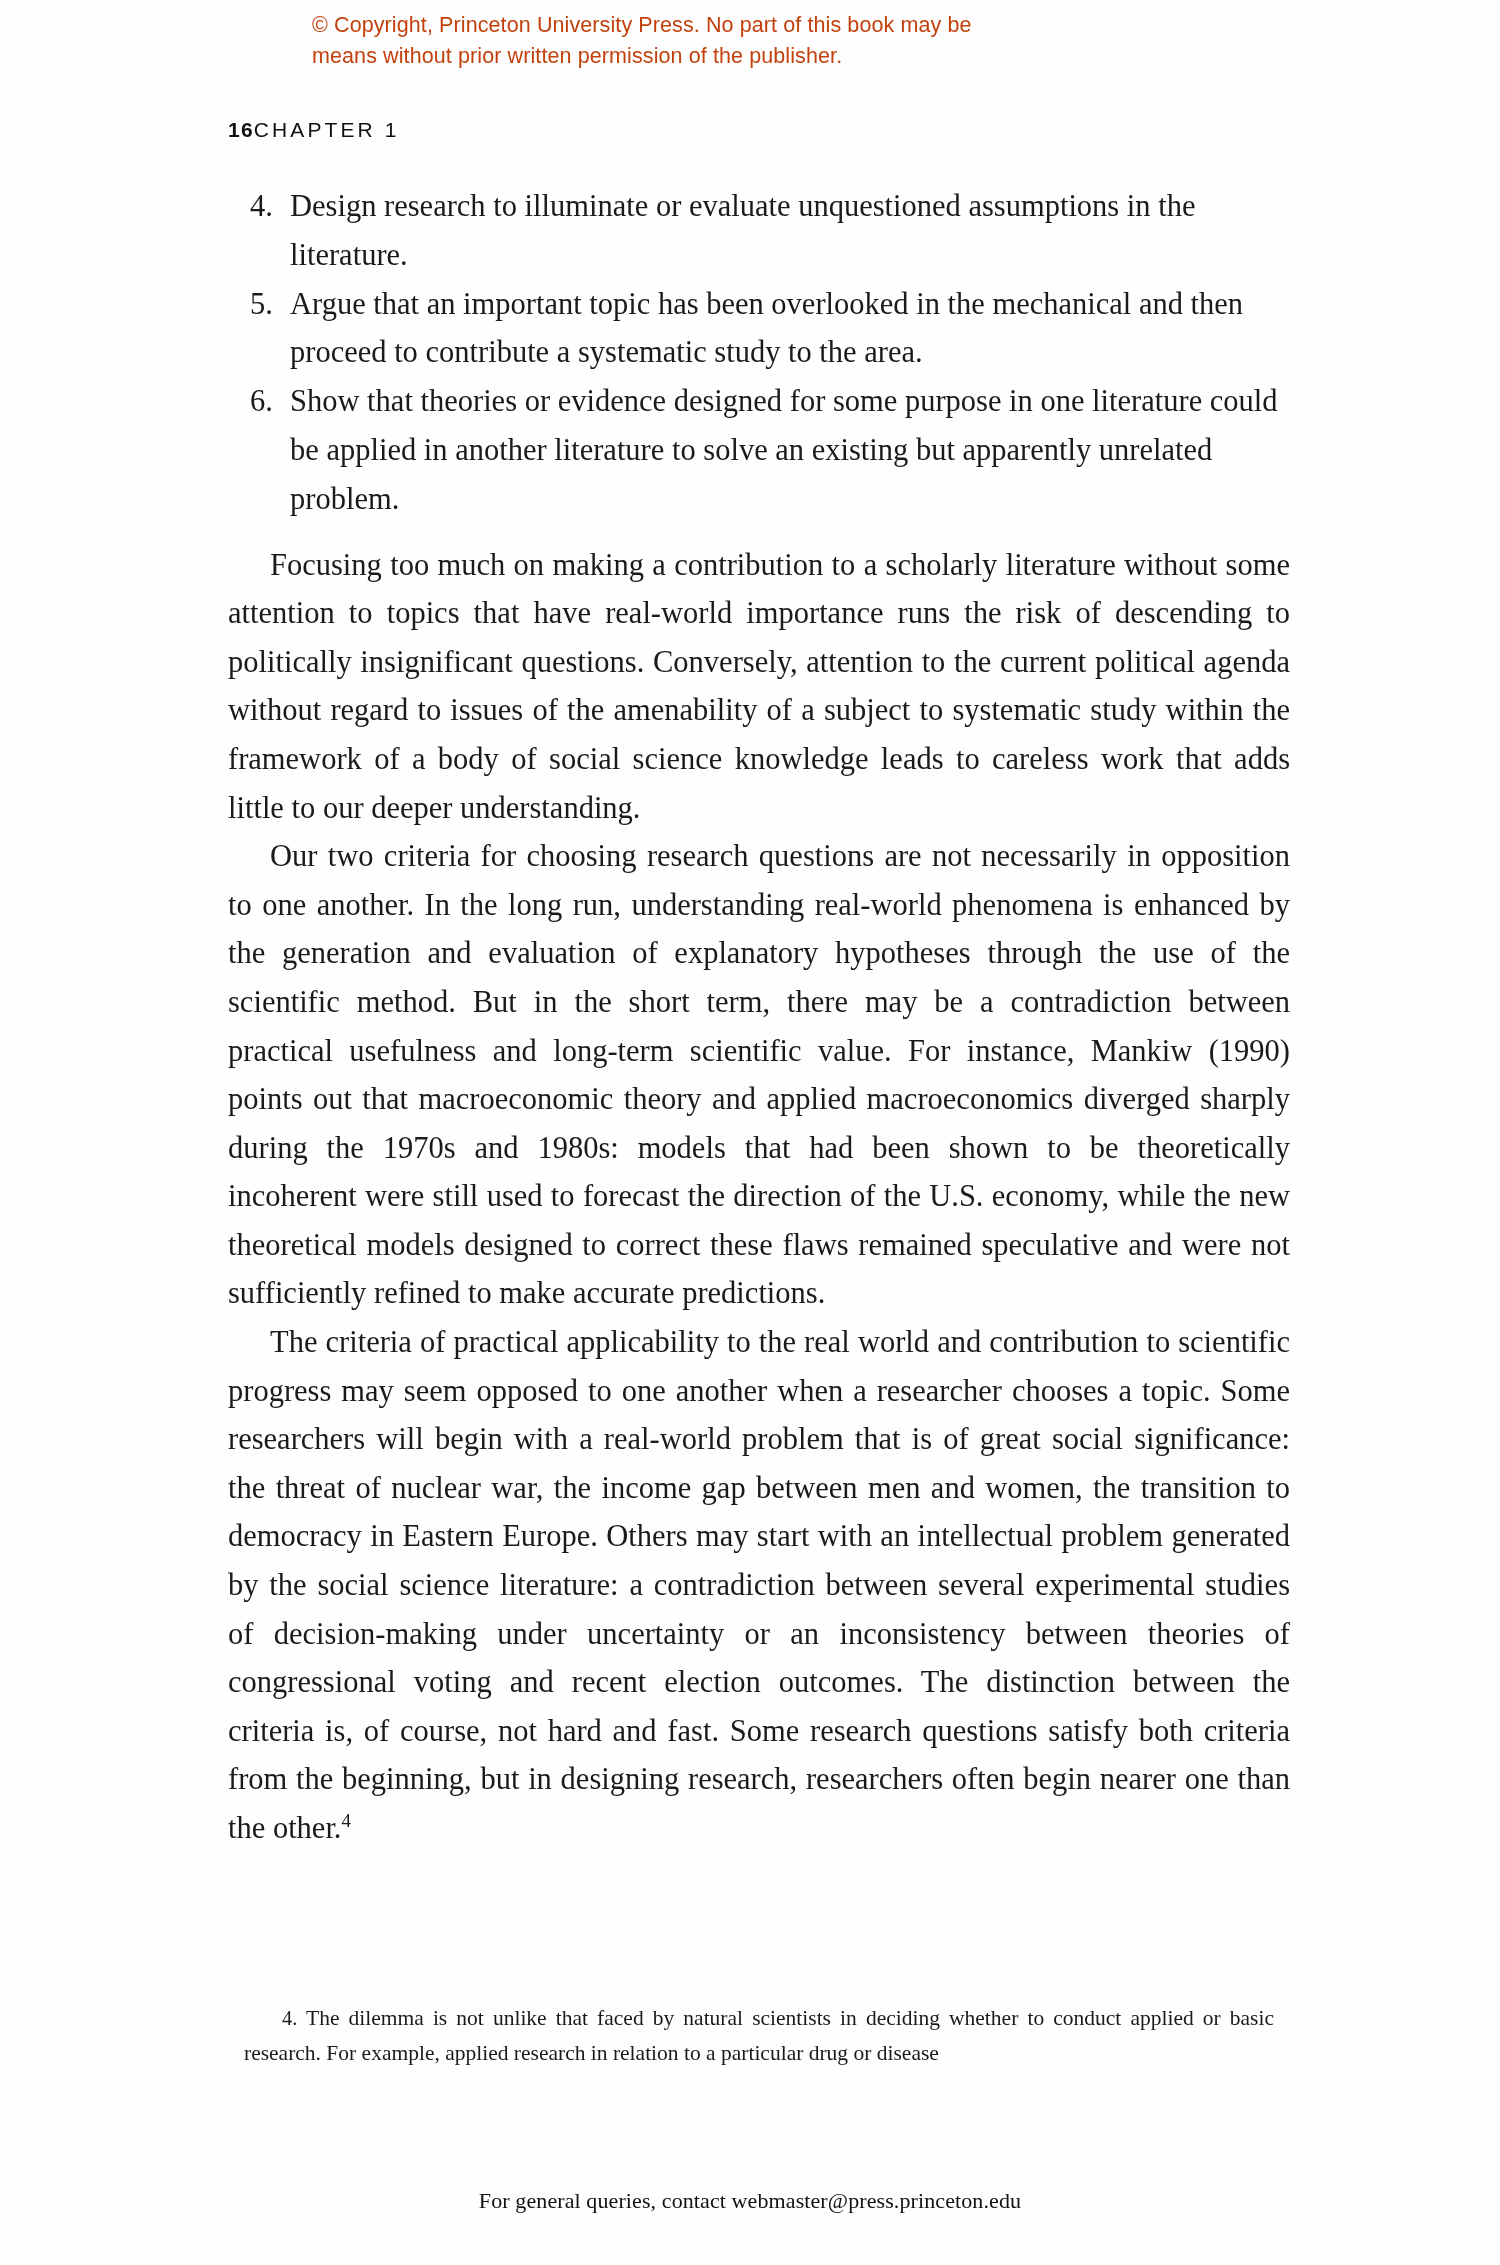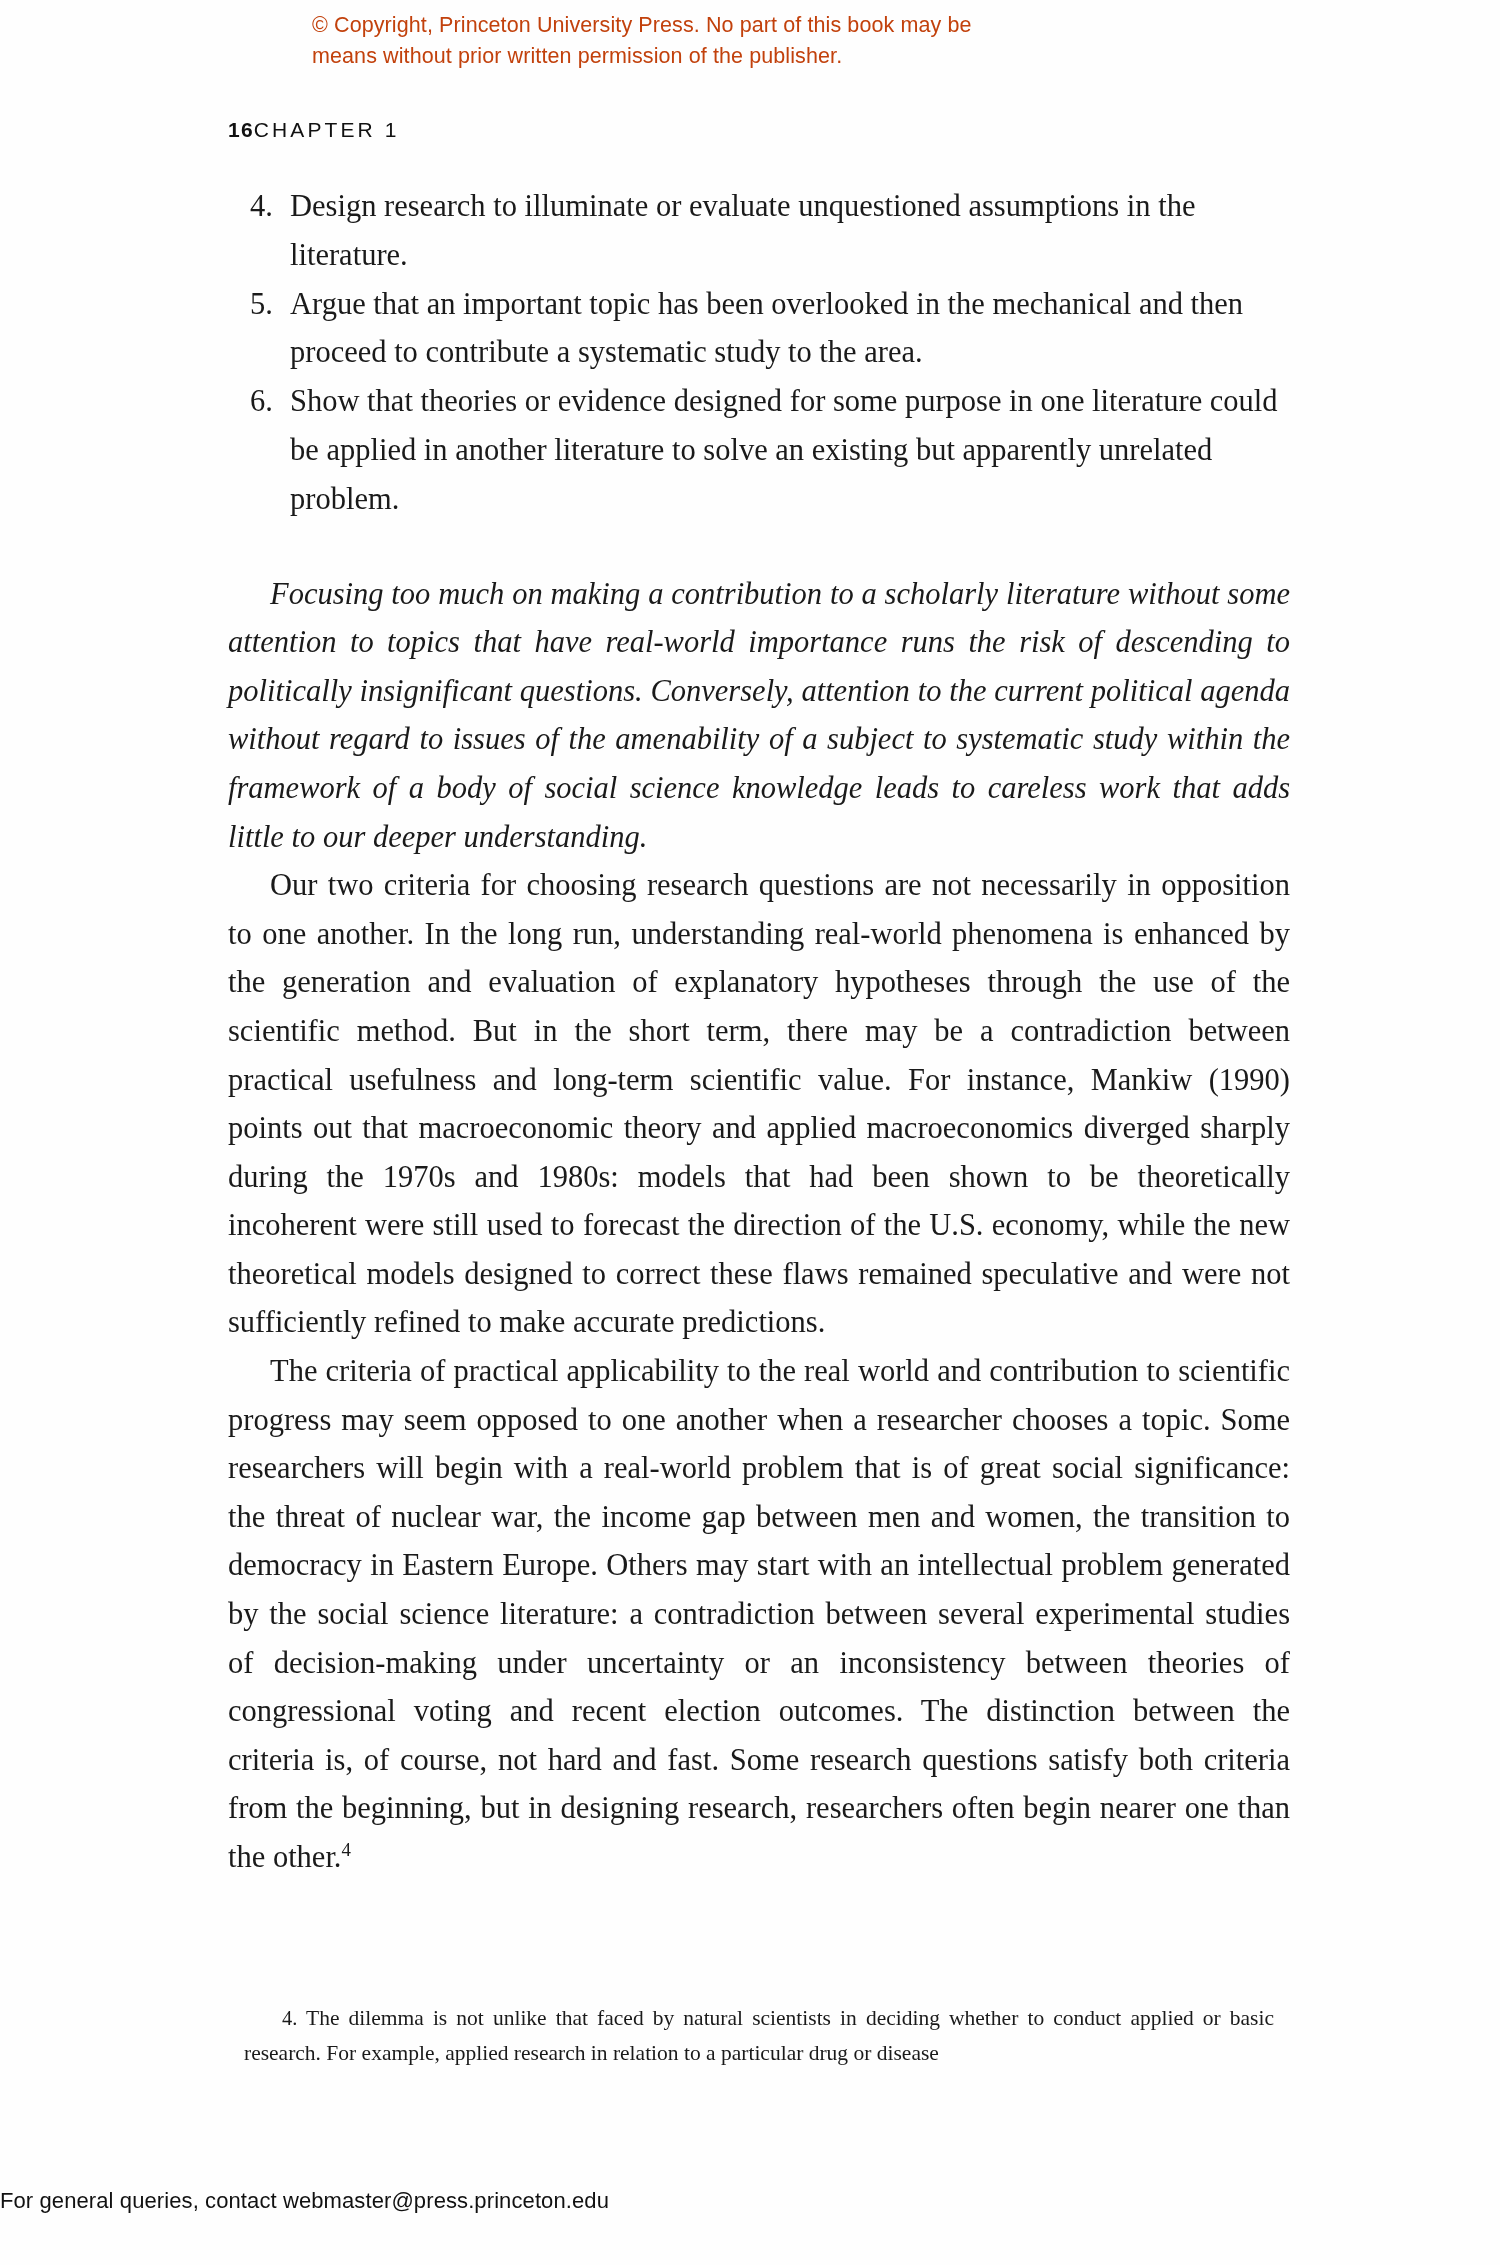--- a/index.html
+++ b/index.html
@@ -92,21 +92,21 @@
   
   p.body {
     font-size: 30.5px;
     line-height: 48.6px;
     margin: 0;
     text-align: justify;
     text-justify: inter-word;
     hyphens: none;
     text-indent: 42px;
   }
-  p.body.first-after-list { margin-top: 46px; font-style: italic; }
+  p.body.first-after-list { margin-top: 17px; }
 
   sup.fn-ref {
     font-size: 0.62em;
     vertical-align: super;
     line-height: 0;
   }
 
   
   .footnote-block {
     position: absolute;
@@ -124,21 +124,22 @@
   .footnote-block .fn-num {
     font-size: 0.95em;
   }
 
   
   .page-footer {
     position: absolute;
     left: 0;
     right: 0;
     top: 2188px;
-    font-family: Liberation Sans, sans-serif;
+    text-align: center;
+    font-family: Liberation Serif, serif;
     font-size: 22px;
     color: #111111;
     letter-spacing: 0.1px;
   }
 </style>
 </head>
 <body>
 
 <div class="page">
 

